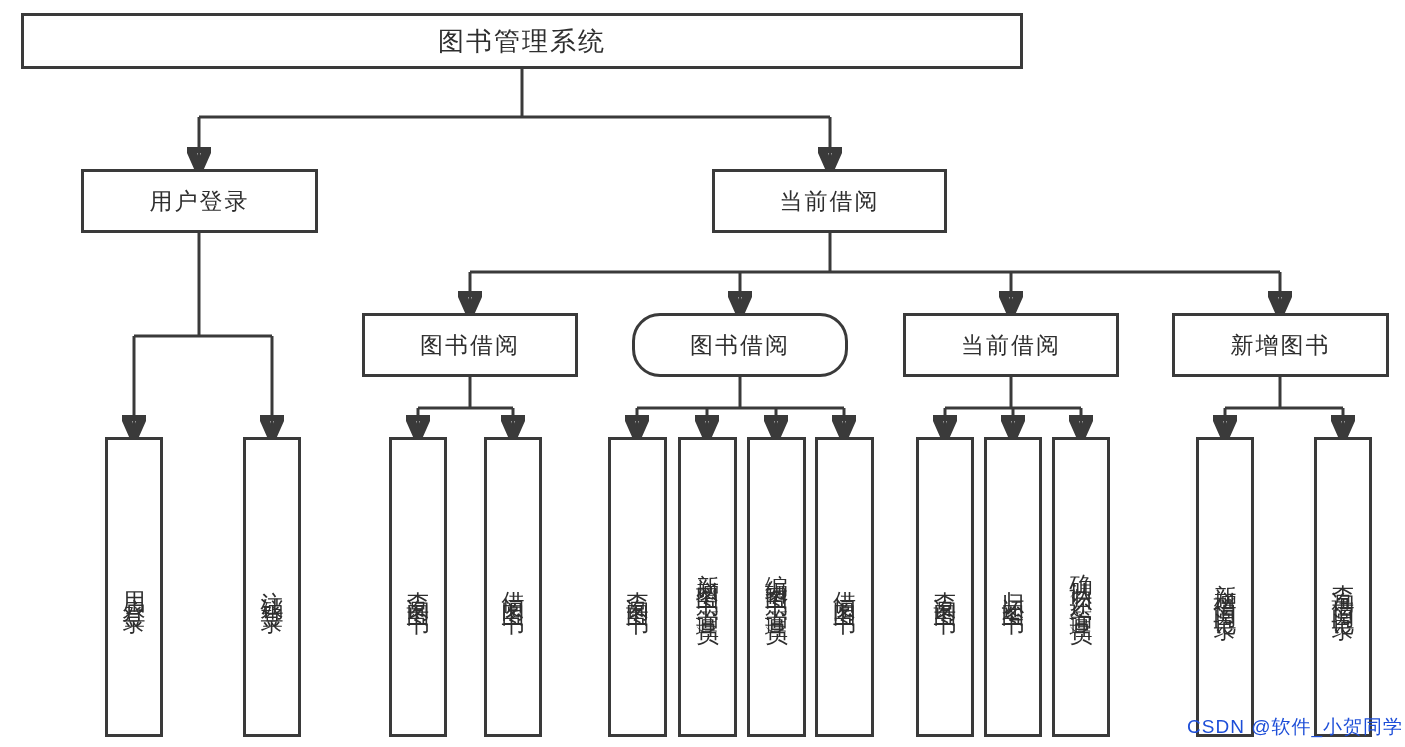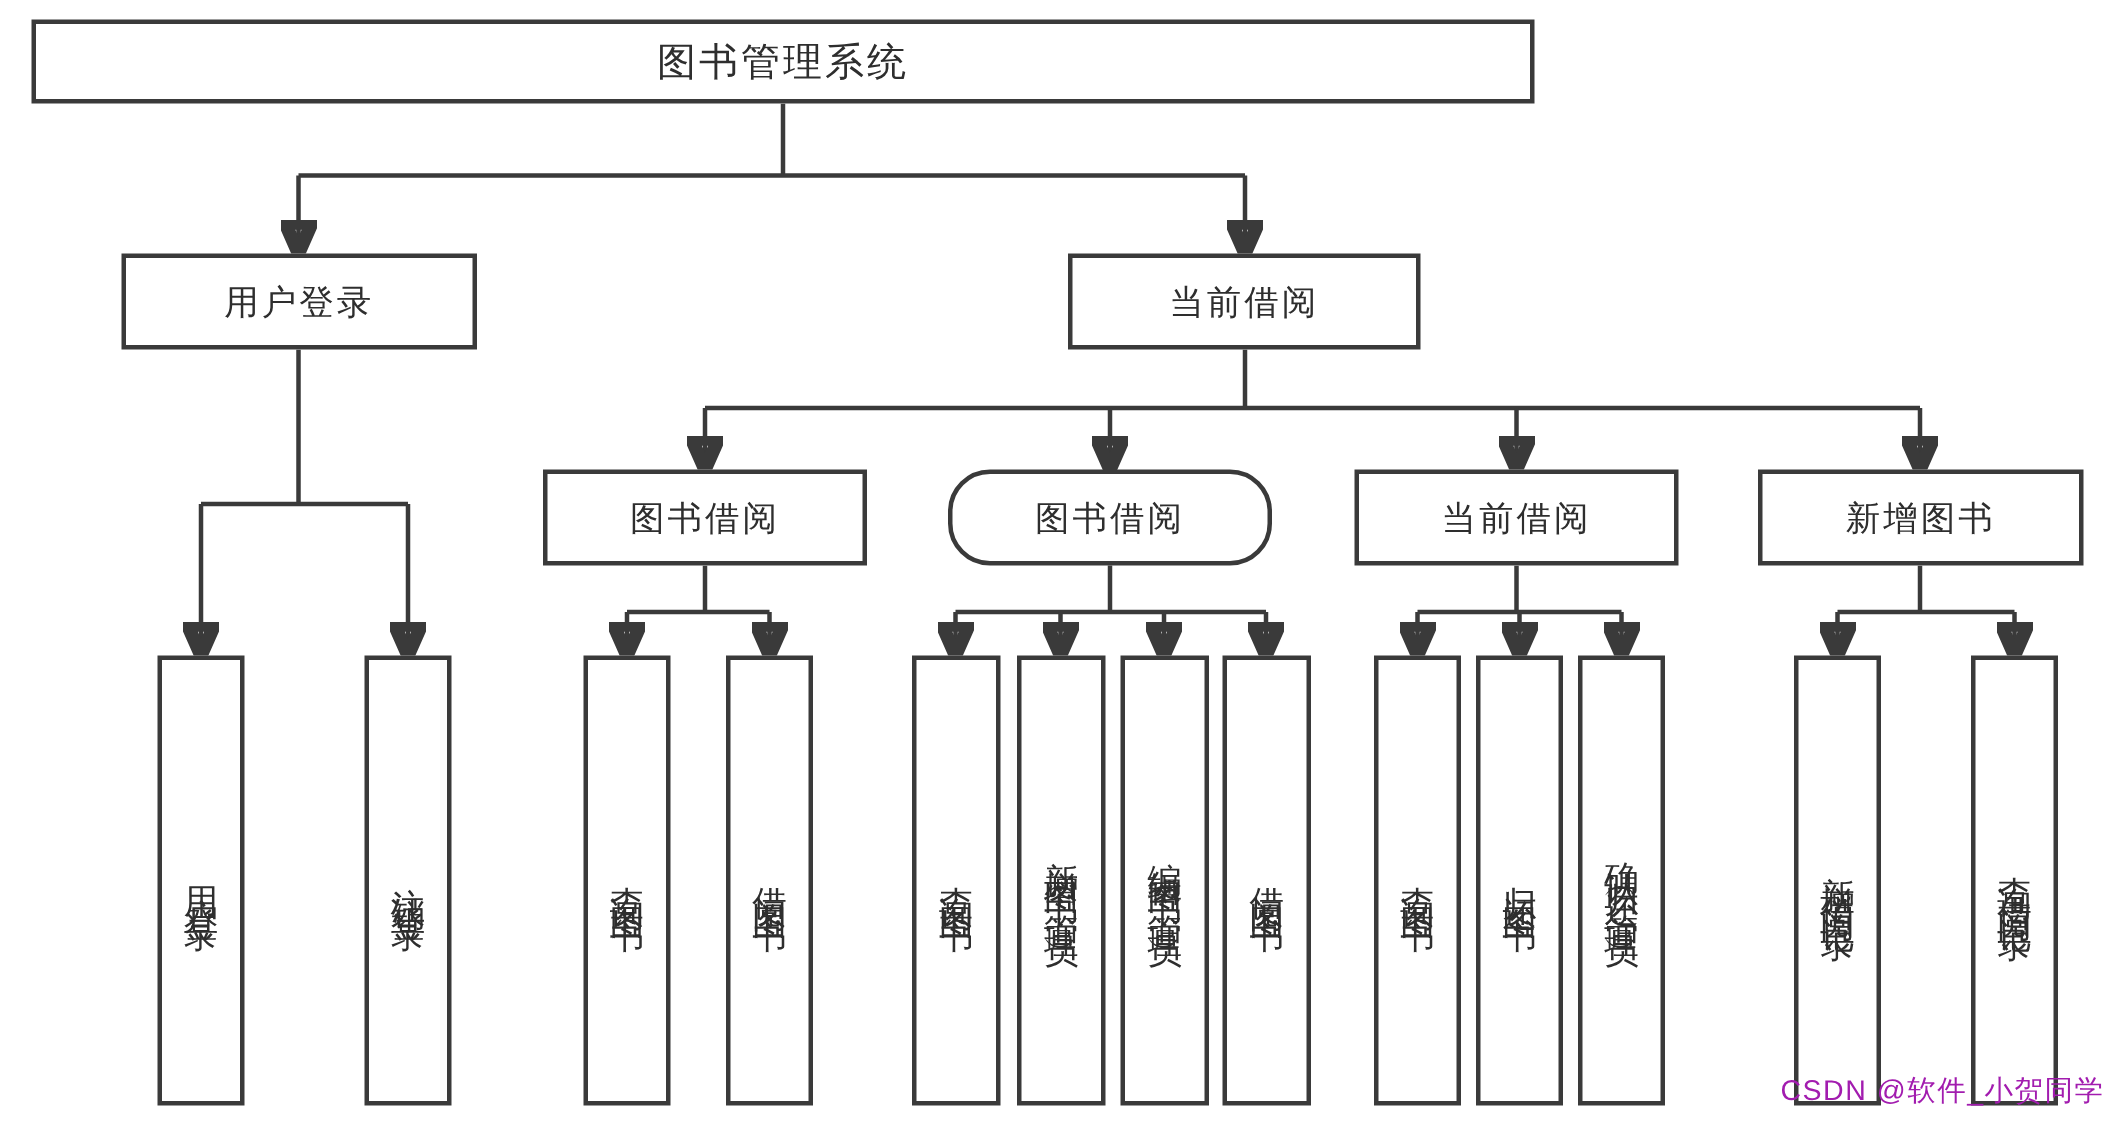--- a/index.html
+++ b/index.html
@@ -30,21 +30,21 @@
     background:#ffffff;
     top:437px;height:300px;width:58px;
     display:flex;align-items:center;justify-content:center;
     writing-mode:vertical-rl;text-orientation:mixed;
     font-size:23px;letter-spacing:7px;line-height:1;
   }
   .watermark{
     position:absolute;
     right:2px;bottom:7px;
     font-size:19px;letter-spacing:1px;
-    color:#a21caf;
+    color:#1d4ed8;
     z-index:5;
     white-space:nowrap;
   }
 </style>
 </head>
 <body>
 
 <div class="canvas">
 
   <svg class="edges" viewBox="0 0 1405 747" xmlns="http://www.w3.org/2000/svg">

